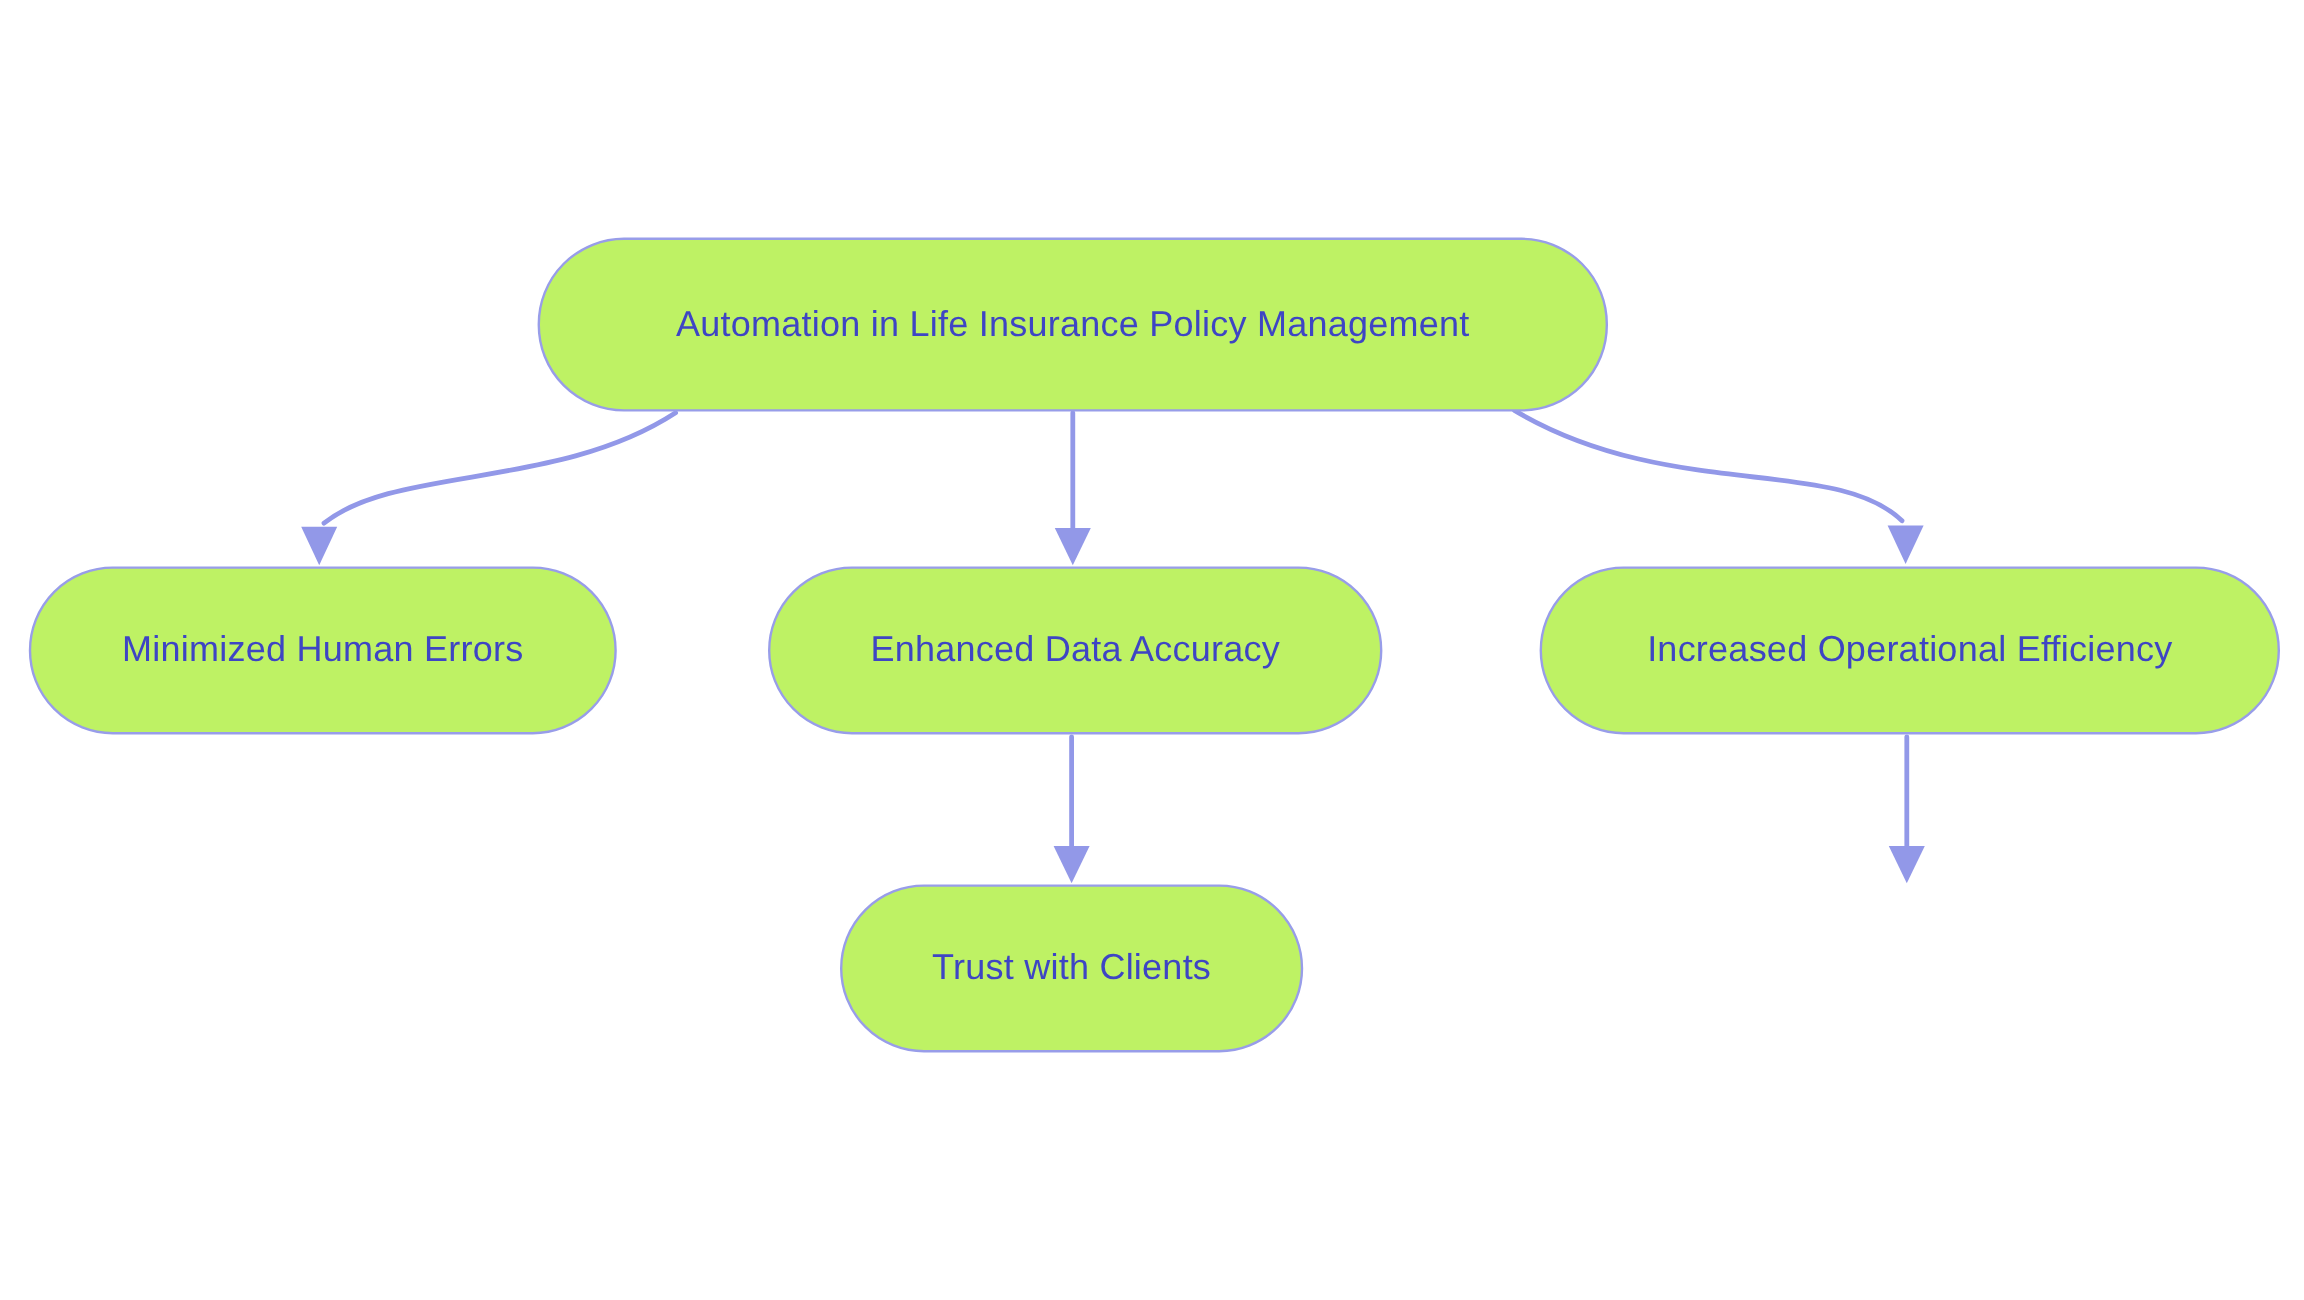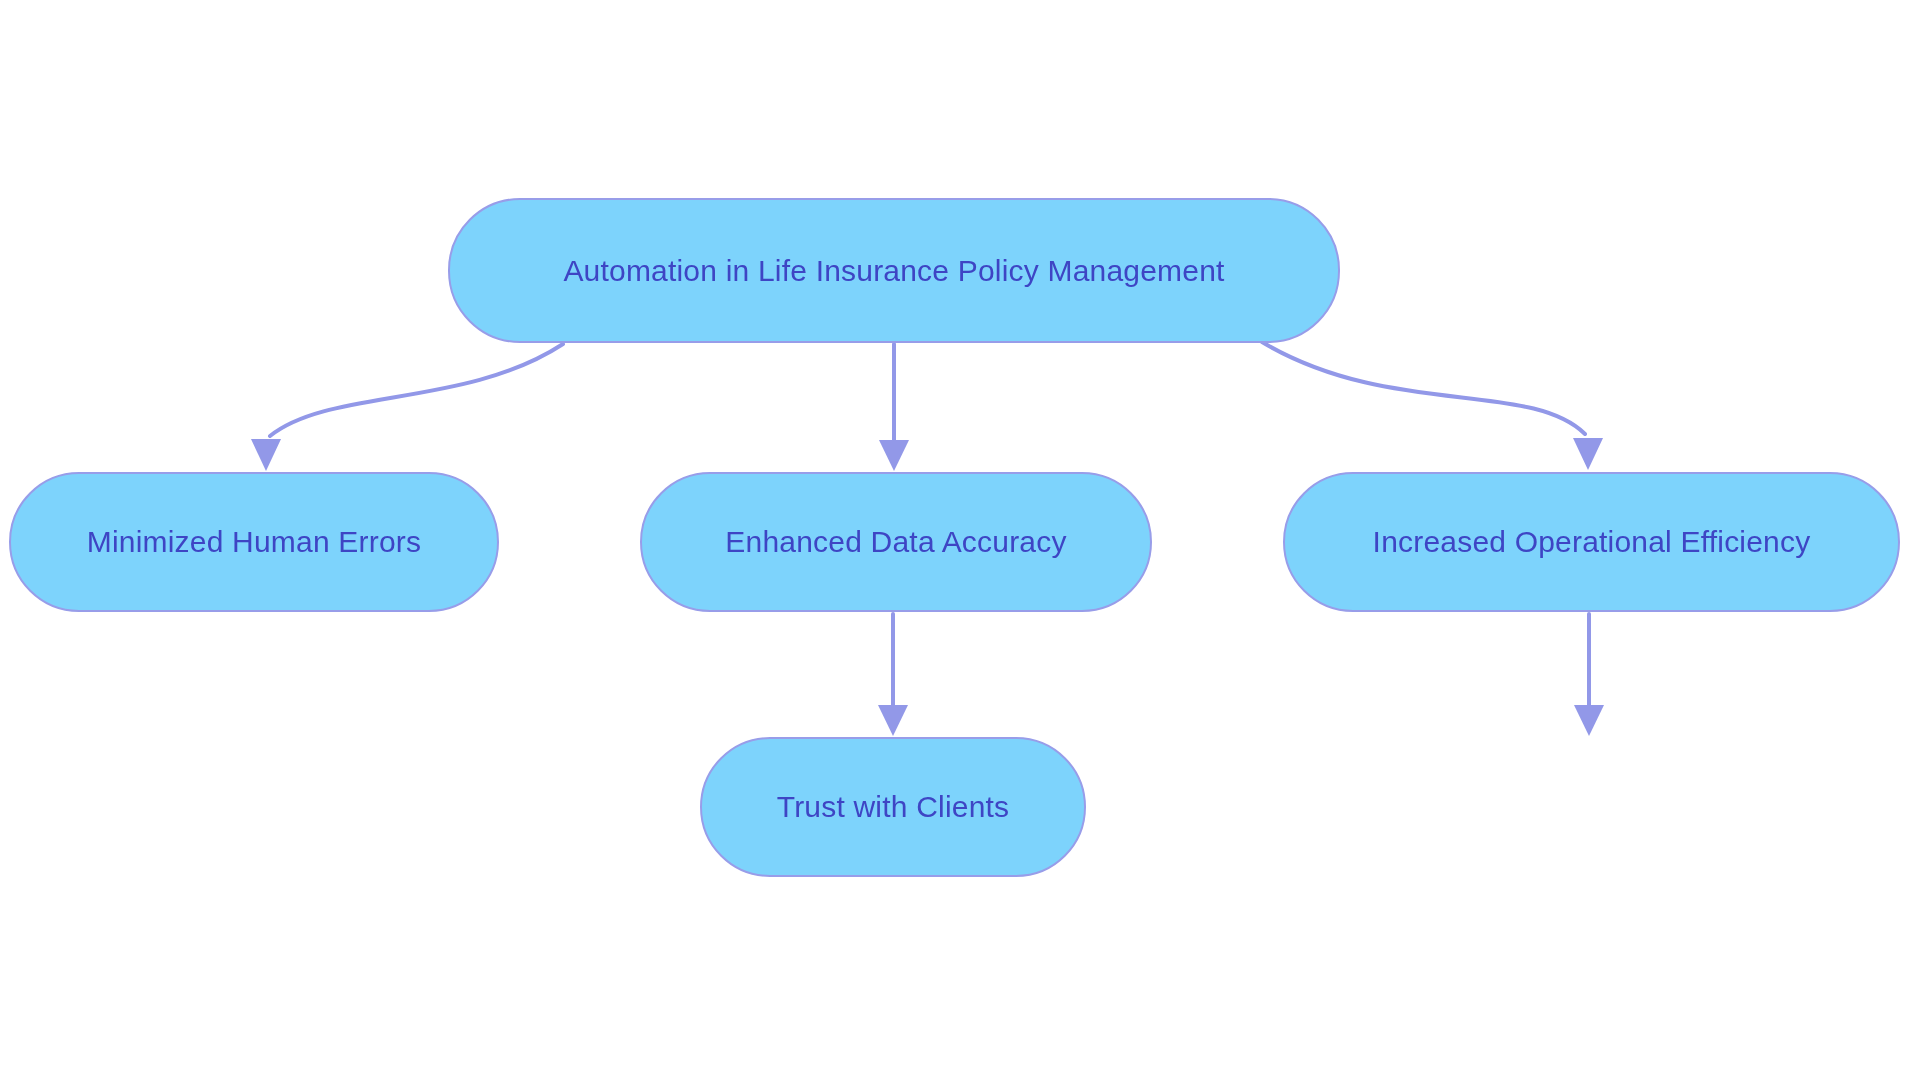--- a/index.html
+++ b/index.html
@@ -19,39 +19,39 @@
     position: absolute;
     left: 0;
     top: 0;
     width: 1920px;
     height: 1083px;
     pointer-events: none;
   }
   .node {
     position: absolute;
     box-sizing: border-box;
-    background: #7dd3fc;
+    background: #bef264;
     border: 2px solid #989de9;
     border-radius: 72px;
     display: flex;
     align-items: center;
     justify-content: center;
     text-align: center;
   }
   .node-label {
     color: #3e45c4;
     font-size: 30px;
     line-height: 1.2;
     letter-spacing: 0.2px;
     padding: 0 30px;
     white-space: nowrap;
   }
   
   .node-root      { left: 448px;  top: 198px; width: 892px; height: 145px; }
-  .node-minimized { left: 9px;   top: 472px; width: 490px; height: 140px; }
+  .node-minimized { left: 24px;   top: 472px; width: 490px; height: 140px; }
   .node-enhanced  { left: 640px;  top: 472px; width: 512px; height: 140px; }
   .node-increased { left: 1283px; top: 472px; width: 617px; height: 140px; }
   .node-trust     { left: 700px;  top: 737px; width: 386px; height: 140px; }
   .node-faster    { left: 1343px; top: 737px; width: 492px; height: 140px; }
 
   .edge-path {
     fill: none;
     stroke: #9298e8;
     stroke-width: 4;
     stroke-linecap: round;

